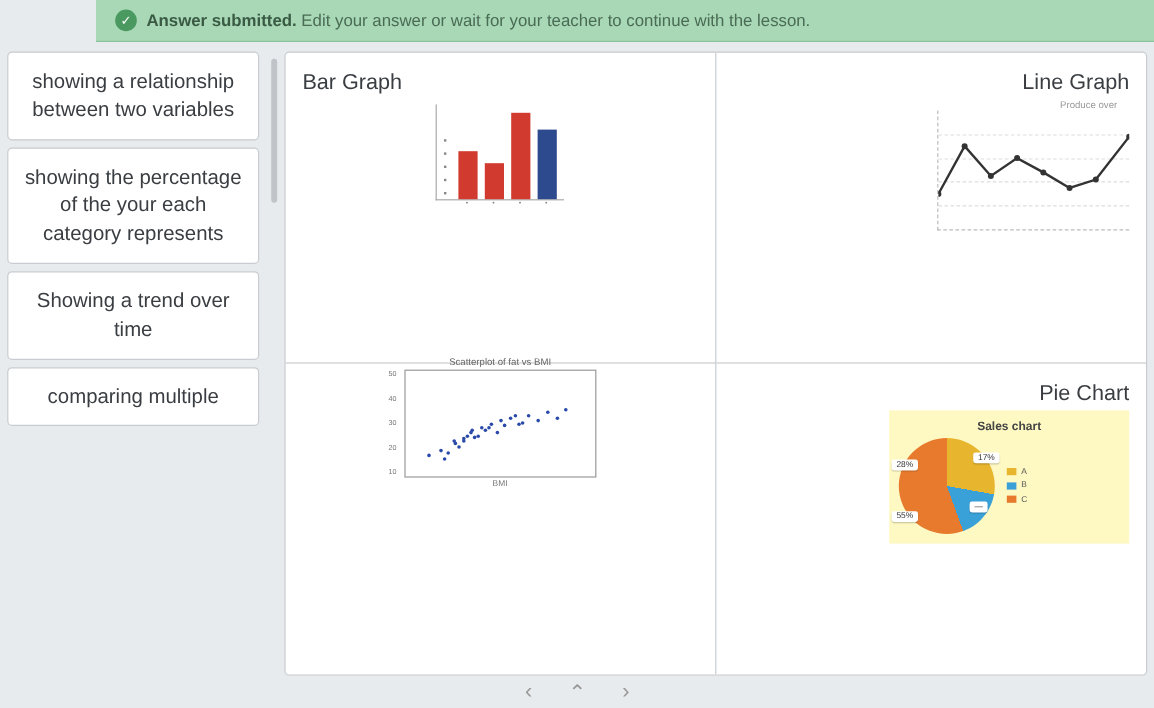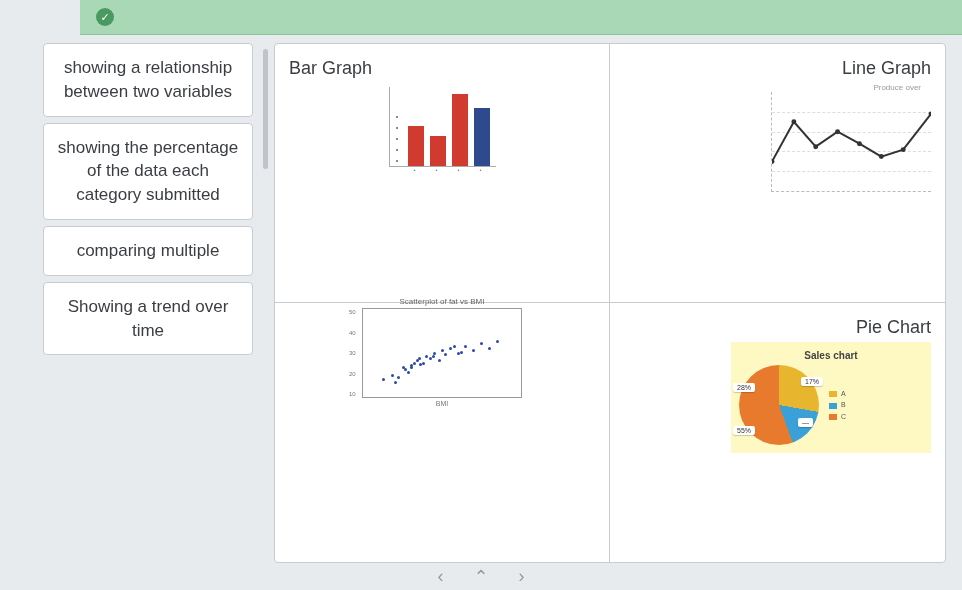--- a/index.html
+++ b/index.html
@@ -43,23 +43,22 @@
       border: 1px solid #c0c4c8;
       padding: 6px 14px;
       font-size: 13px;
       color: #555;
       cursor: pointer;
       border-radius: 2px;
     }
     .main {
       display: flex;
       gap: 10px;
-      padding: 0 16px;
+      padding: 0 6px;
       height: 520px;
-      margin-left: 27px;
     }
     .sidebar {
       width: 210px;
       display: flex;
       flex-direction: column;
       gap: 6px;
     }
     .card {
       background: #fff;
       border: 1px solid #c8ccd0;
@@ -186,29 +185,33 @@
       position:absolute; bottom:2px; left:0; right:0;
       display:flex; justify-content:center; gap:30px; color:#999; font-size:18px;
     }
   </style>
 </head>
 <body>
 
 <div class="status-bar">
   <div class="status-left">
     <span class="check-icon">✓</span>
+    <span>
+      <b>Answer submitted.</b>
+      <span>Edit your answer or wait for your teacher to continue with the lesson.</span>
+    </span>
   </div>
 </div>
 
 <div class="main">
   <div class="sidebar">
     <div class="card">showing a relationship between two variables</div>
-    <div class="card">showing the percentage of the data each category submitted</div>
+    <div class="card">showing the percentage of the your each category represents</div>
+    <div class="card">Showing a trend over time</div>
     <div class="card">comparing multiple</div>
-    <div class="card">Showing a trend over time</div>
   </div>
 
   <div class="grid-wrap">
     <div class="scroll-hint"></div>
     <div class="grid">
 
       <div class="cell">
         <div class="cell-title">Bar Graph</div>
         <div class="cell-body">
           <div>

